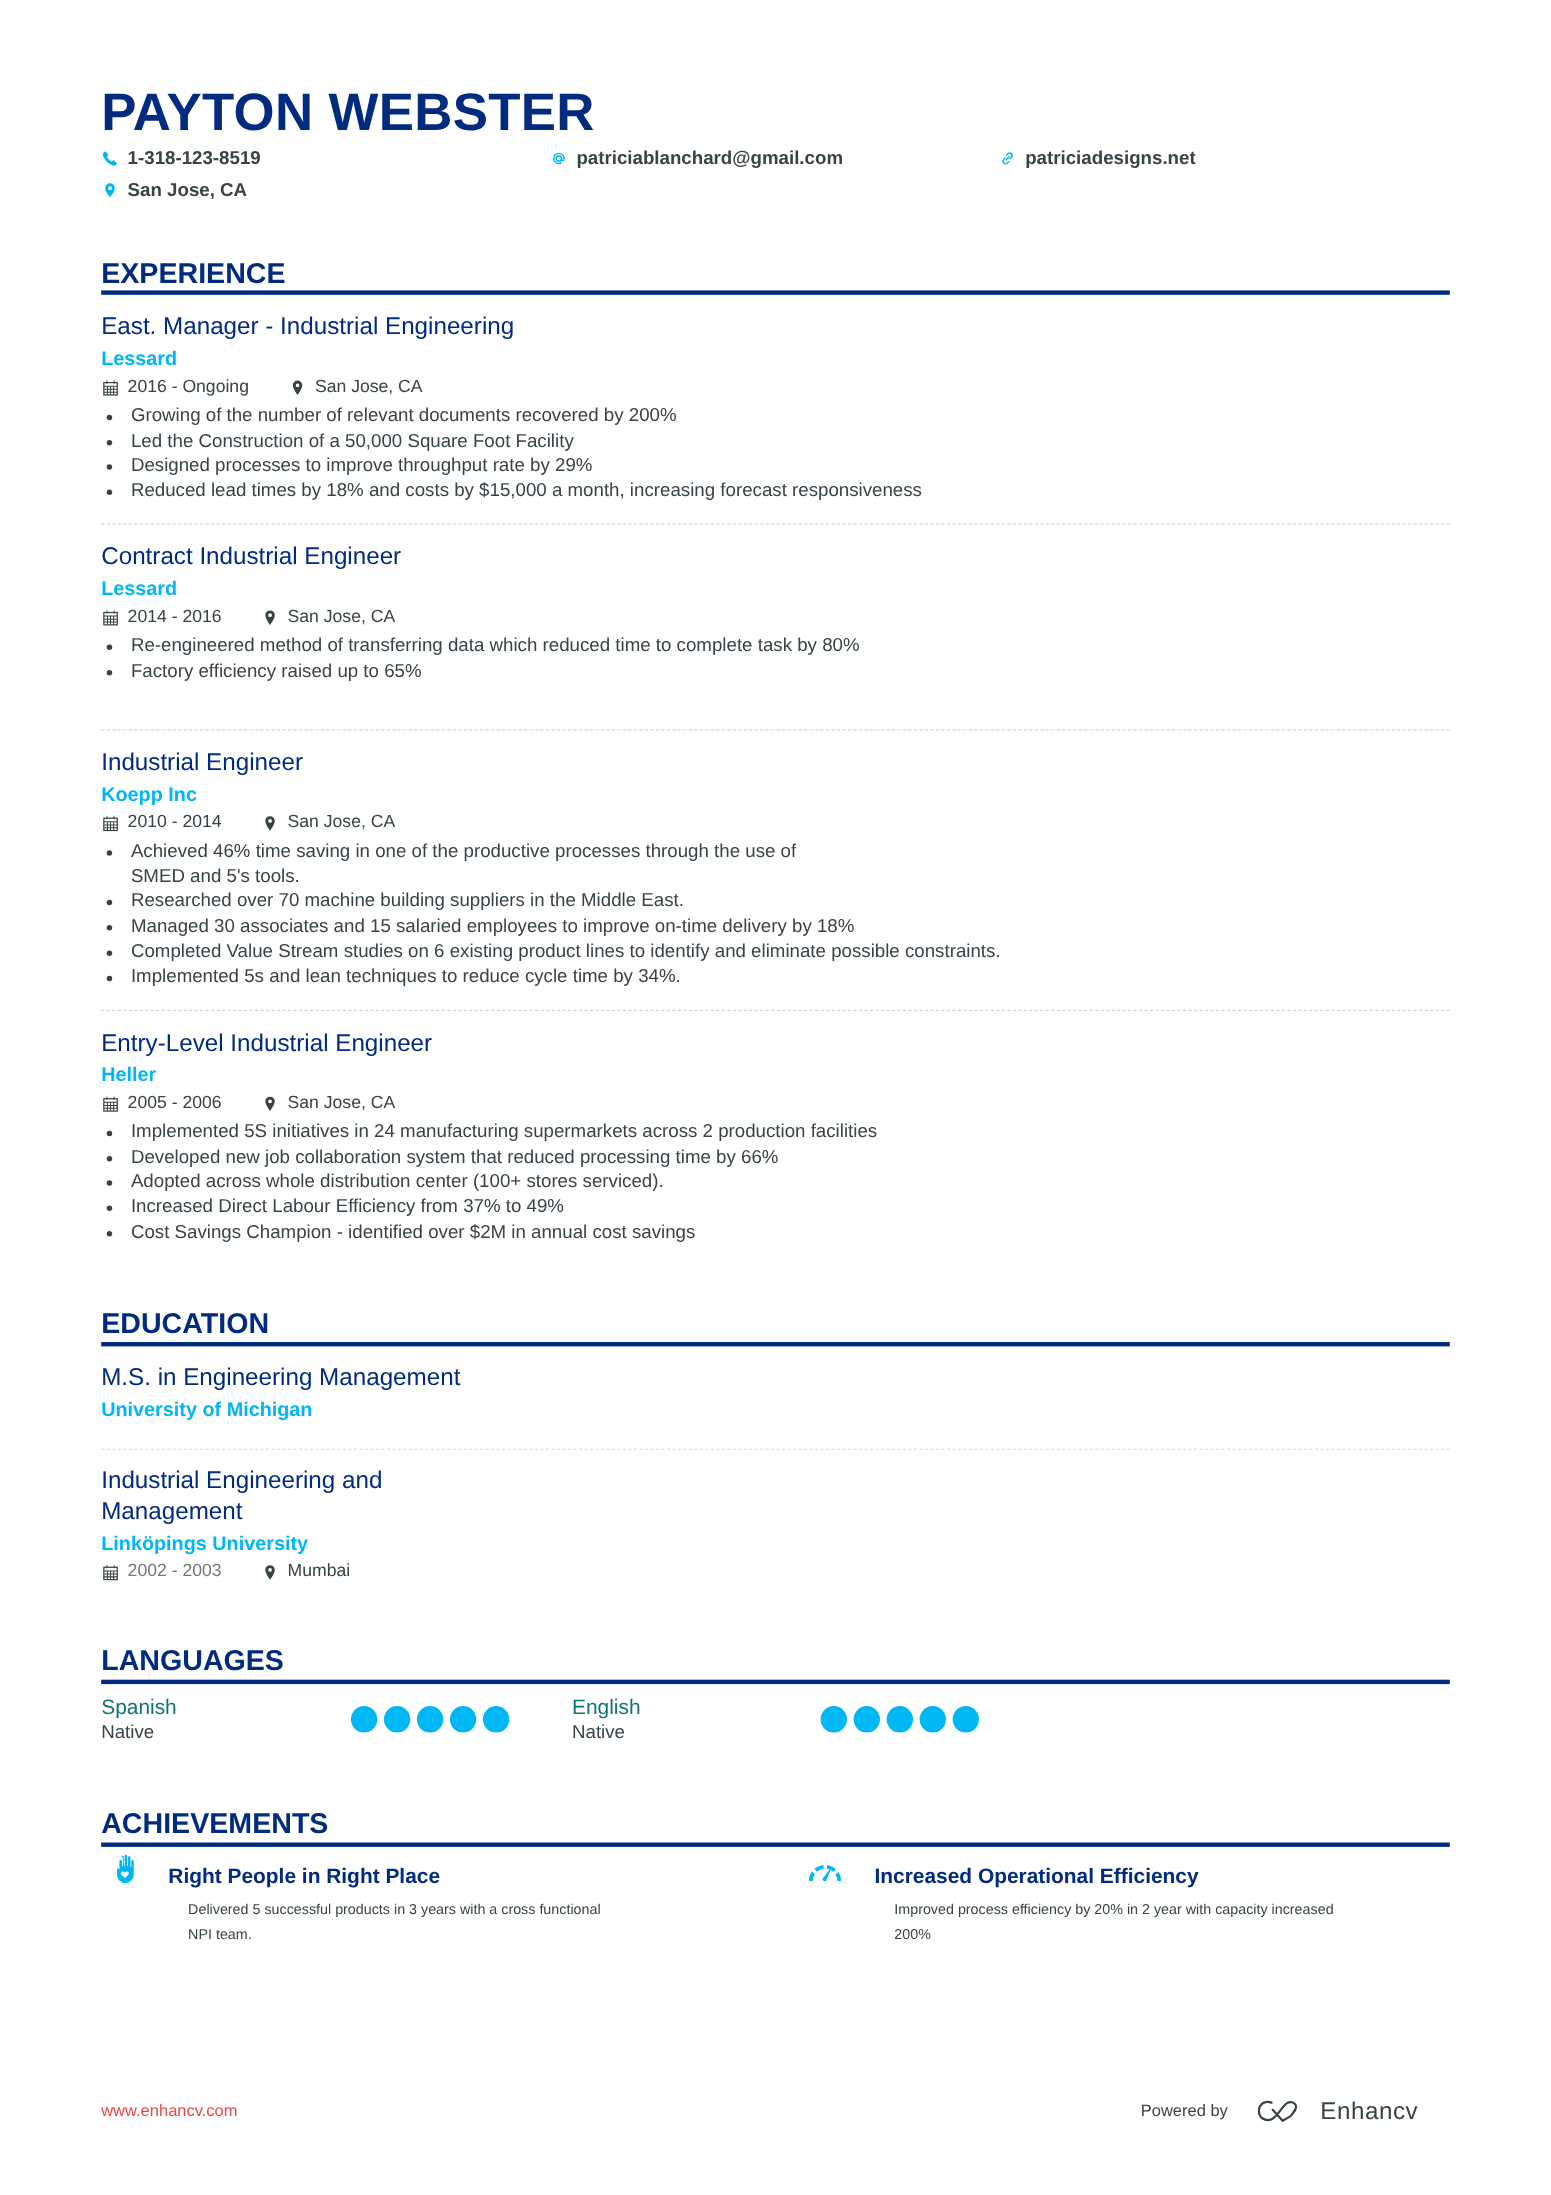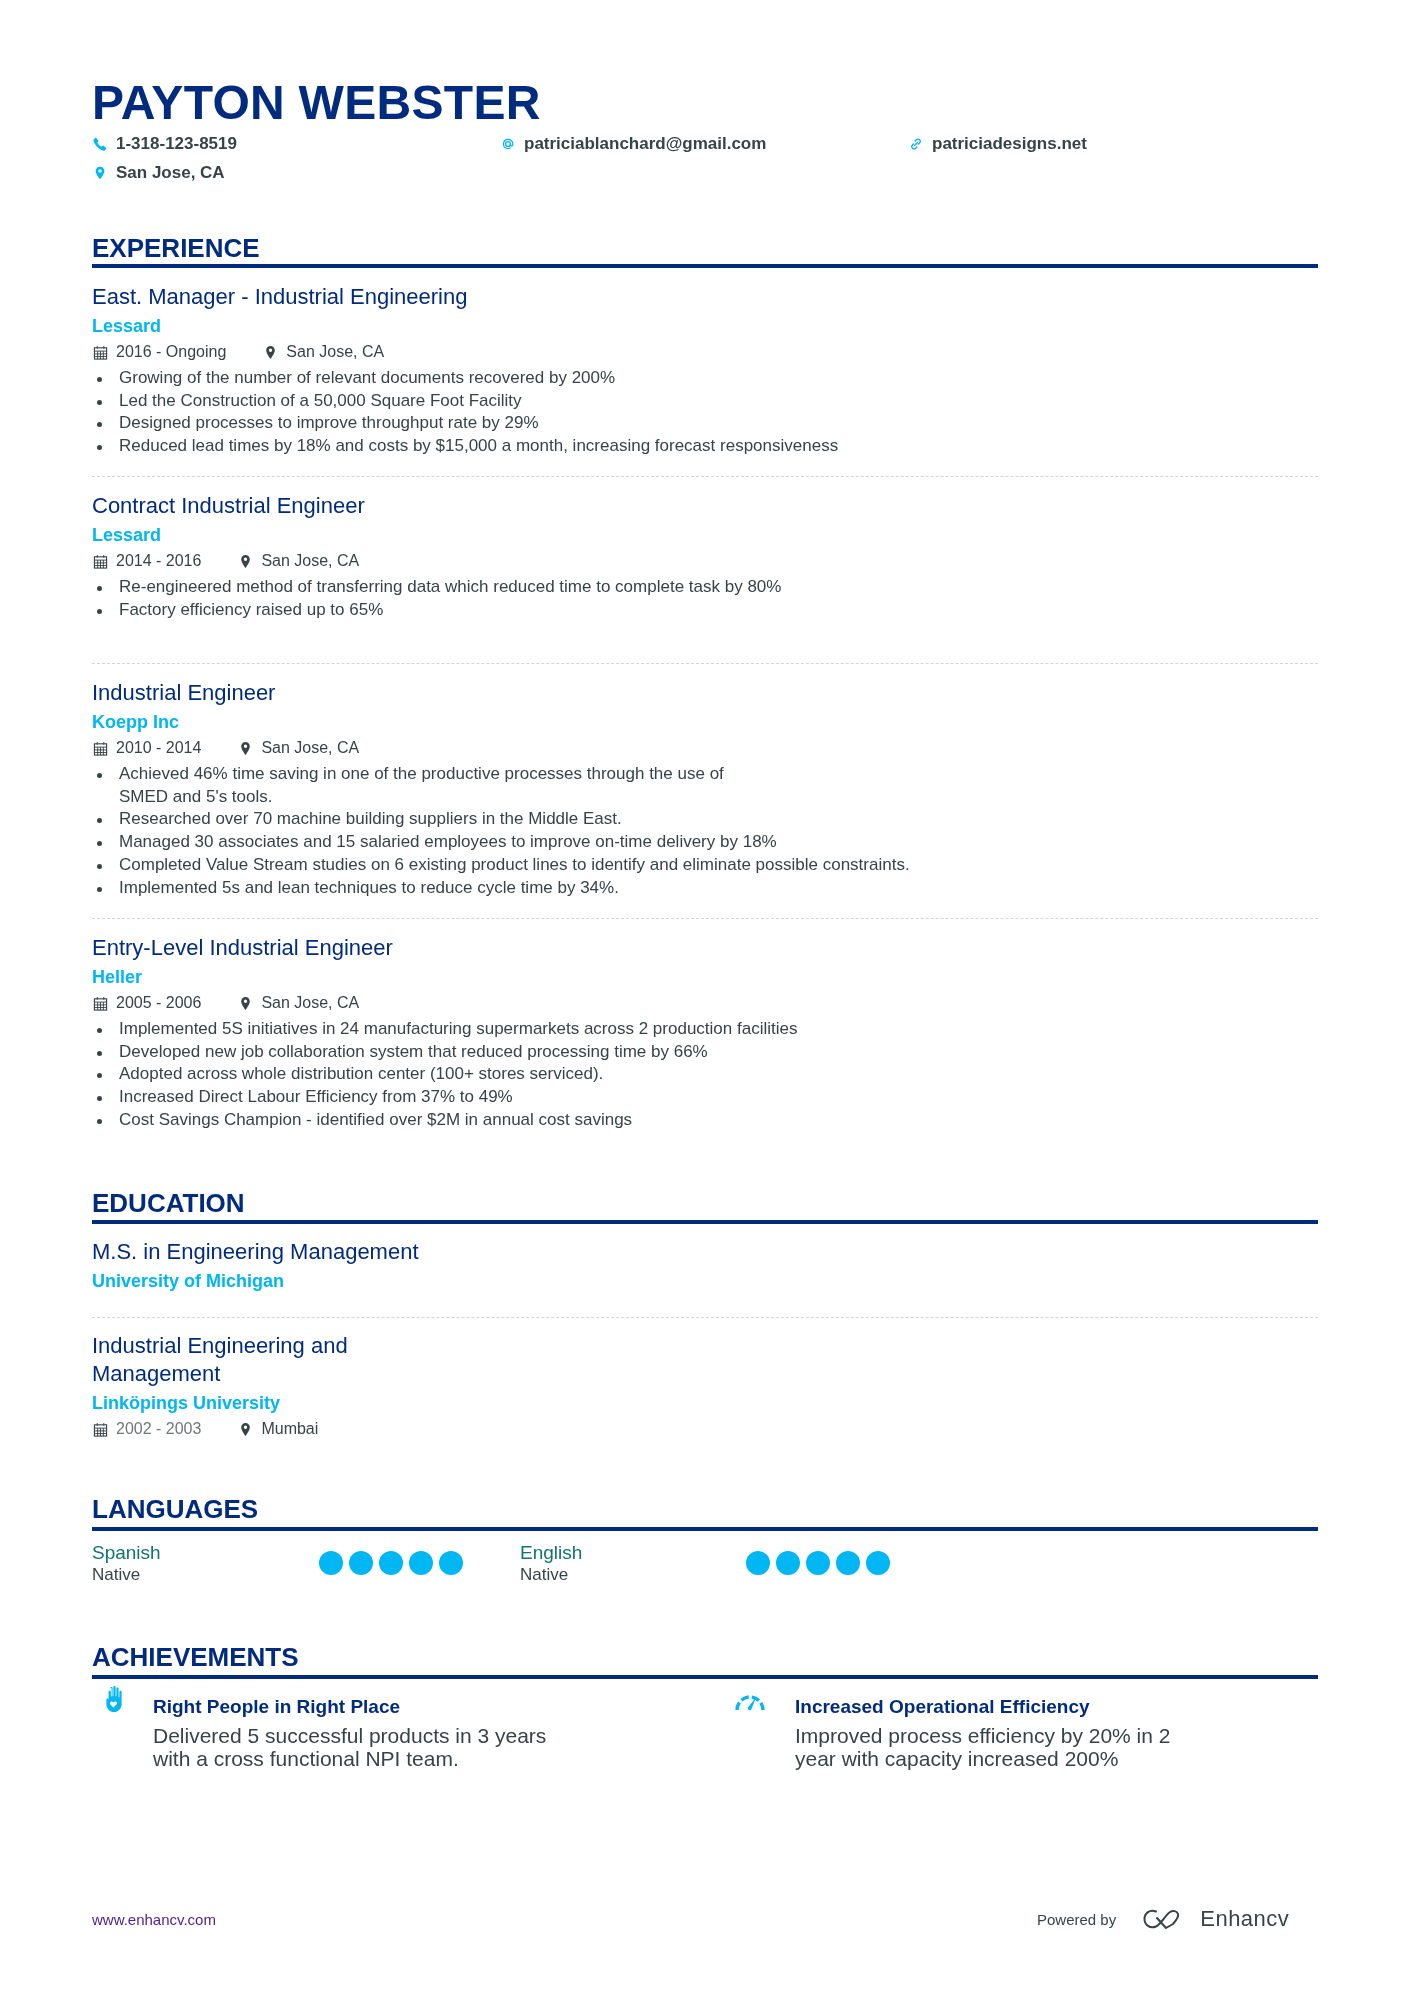--- a/index.html
+++ b/index.html
@@ -31,23 +31,23 @@
 
   .lang { position: absolute; }
   .lang-name { font-size: 19px; line-height: 22px; font-weight: normal; color: #0f766e; }
   .lang-level { font-size: 17px; line-height: 22px; color: #384347; }
   .dots { position: absolute; display: flex; }
   .dot { width: 24px; height: 24px; border-radius: 50%; background: #00b6f3; margin-right: 6px; }
 
   .ach { position: absolute; width: 560px; }
   .ach-ico { position: absolute; left: 0; top: 0; width: 28px; height: 28px; color: #00b6f3; }
   .ach-title { position: absolute; left: 61px; top: 0; font-size: 19px; line-height: 24px; font-weight: bold; color: #002b7f; white-space: nowrap; }
-  .ach-desc { position: absolute; left: 61px; top: 29px; width: 400px; font-size: 21px; line-height: 23px; color: #384347; }
-
-  .footer-left { position: absolute; left: 92px; top: 1911px; font-size: 15px; color: #4c1d95; }
+  .ach-desc { position: absolute; left: 79px; top: 29px; width: 400px; font-size: 13px; line-height: 23px; color: #384347; }
+
+  .footer-left { position: absolute; left: 92px; top: 1911px; font-size: 15px; color: #ef4444; }
   .footer-right { position: absolute; left: 1037px; top: 1906px; display: flex; align-items: center; }
   .powered { font-size: 15px; color: #384347; margin-right: 26px; }
   .logo-mark { width: 46px; height: 24px; color: #384347; margin-right: 12px; }
   .logo-text { font-size: 22px; color: #384347; letter-spacing: 0.5px; }
 </style>
 </head>
 <body>
 
 <div class="page">
 

